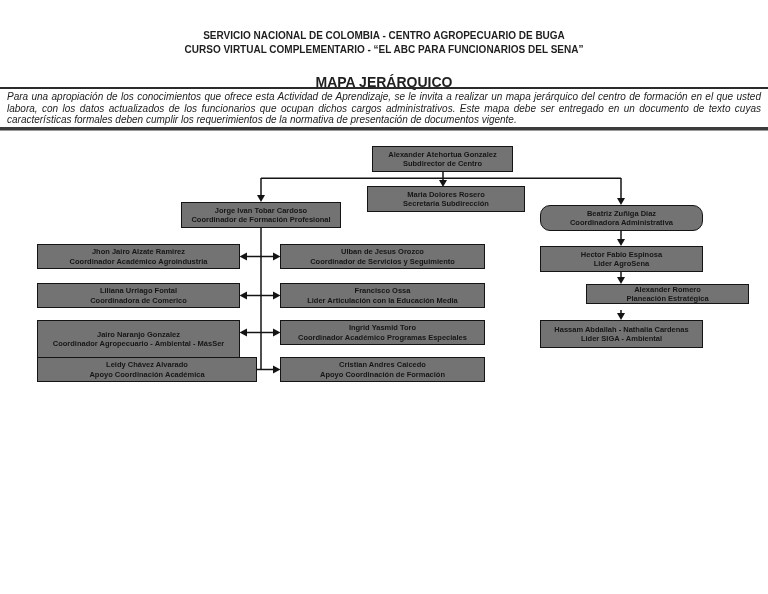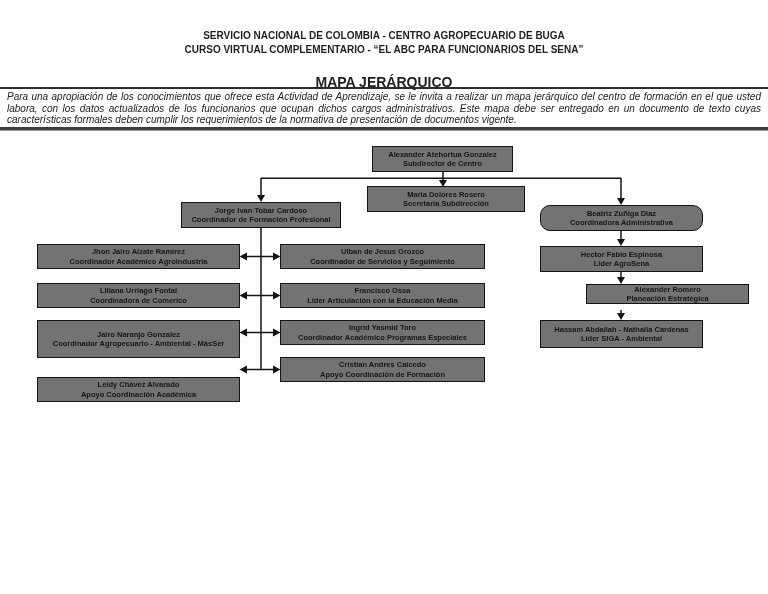--- a/index.html
+++ b/index.html
@@ -29,21 +29,21 @@
   }
   .node span{display:block;white-space:nowrap;}
   
   .n-subdirector{left:372px;top:146px;width:141px;height:26px;}
   .n-secretaria{left:367px;top:186px;width:158px;height:26px;}
   .n-formacion{left:181px;top:202px;width:160px;height:26px;}
   .n-administrativa{left:540px;top:205px;width:163px;height:26px;border-radius:10px;}
   .n-agroindustria{left:37px;top:244px;width:203px;height:25px;}
   .n-comercio{left:37px;top:283px;width:203px;height:25px;}
   .n-agropecuario{left:37px;top:320px;width:203px;height:38px;}
-  .n-apoyo-academica{left:37px;top:357px;width:203px;height:25px;margin-top:20px;}
+  .n-apoyo-academica{left:37px;top:357px;width:220px;height:25px;}
   .n-servicios{left:280px;top:244px;width:205px;height:25px;}
   .n-articulacion{left:280px;top:283px;width:205px;height:25px;}
   .n-programas{left:280px;top:320px;width:205px;height:25px;}
   .n-apoyo-formacion{left:280px;top:357px;width:205px;height:25px;}
   .n-agrosena{left:540px;top:246px;width:163px;height:26px;}
   .n-planeacion{left:540px;top:284px;width:163px;height:20px;margin-left:46px;}
   .n-siga{left:540px;top:320px;width:163px;height:28px;}
 </style>
 </head>
 <body>

